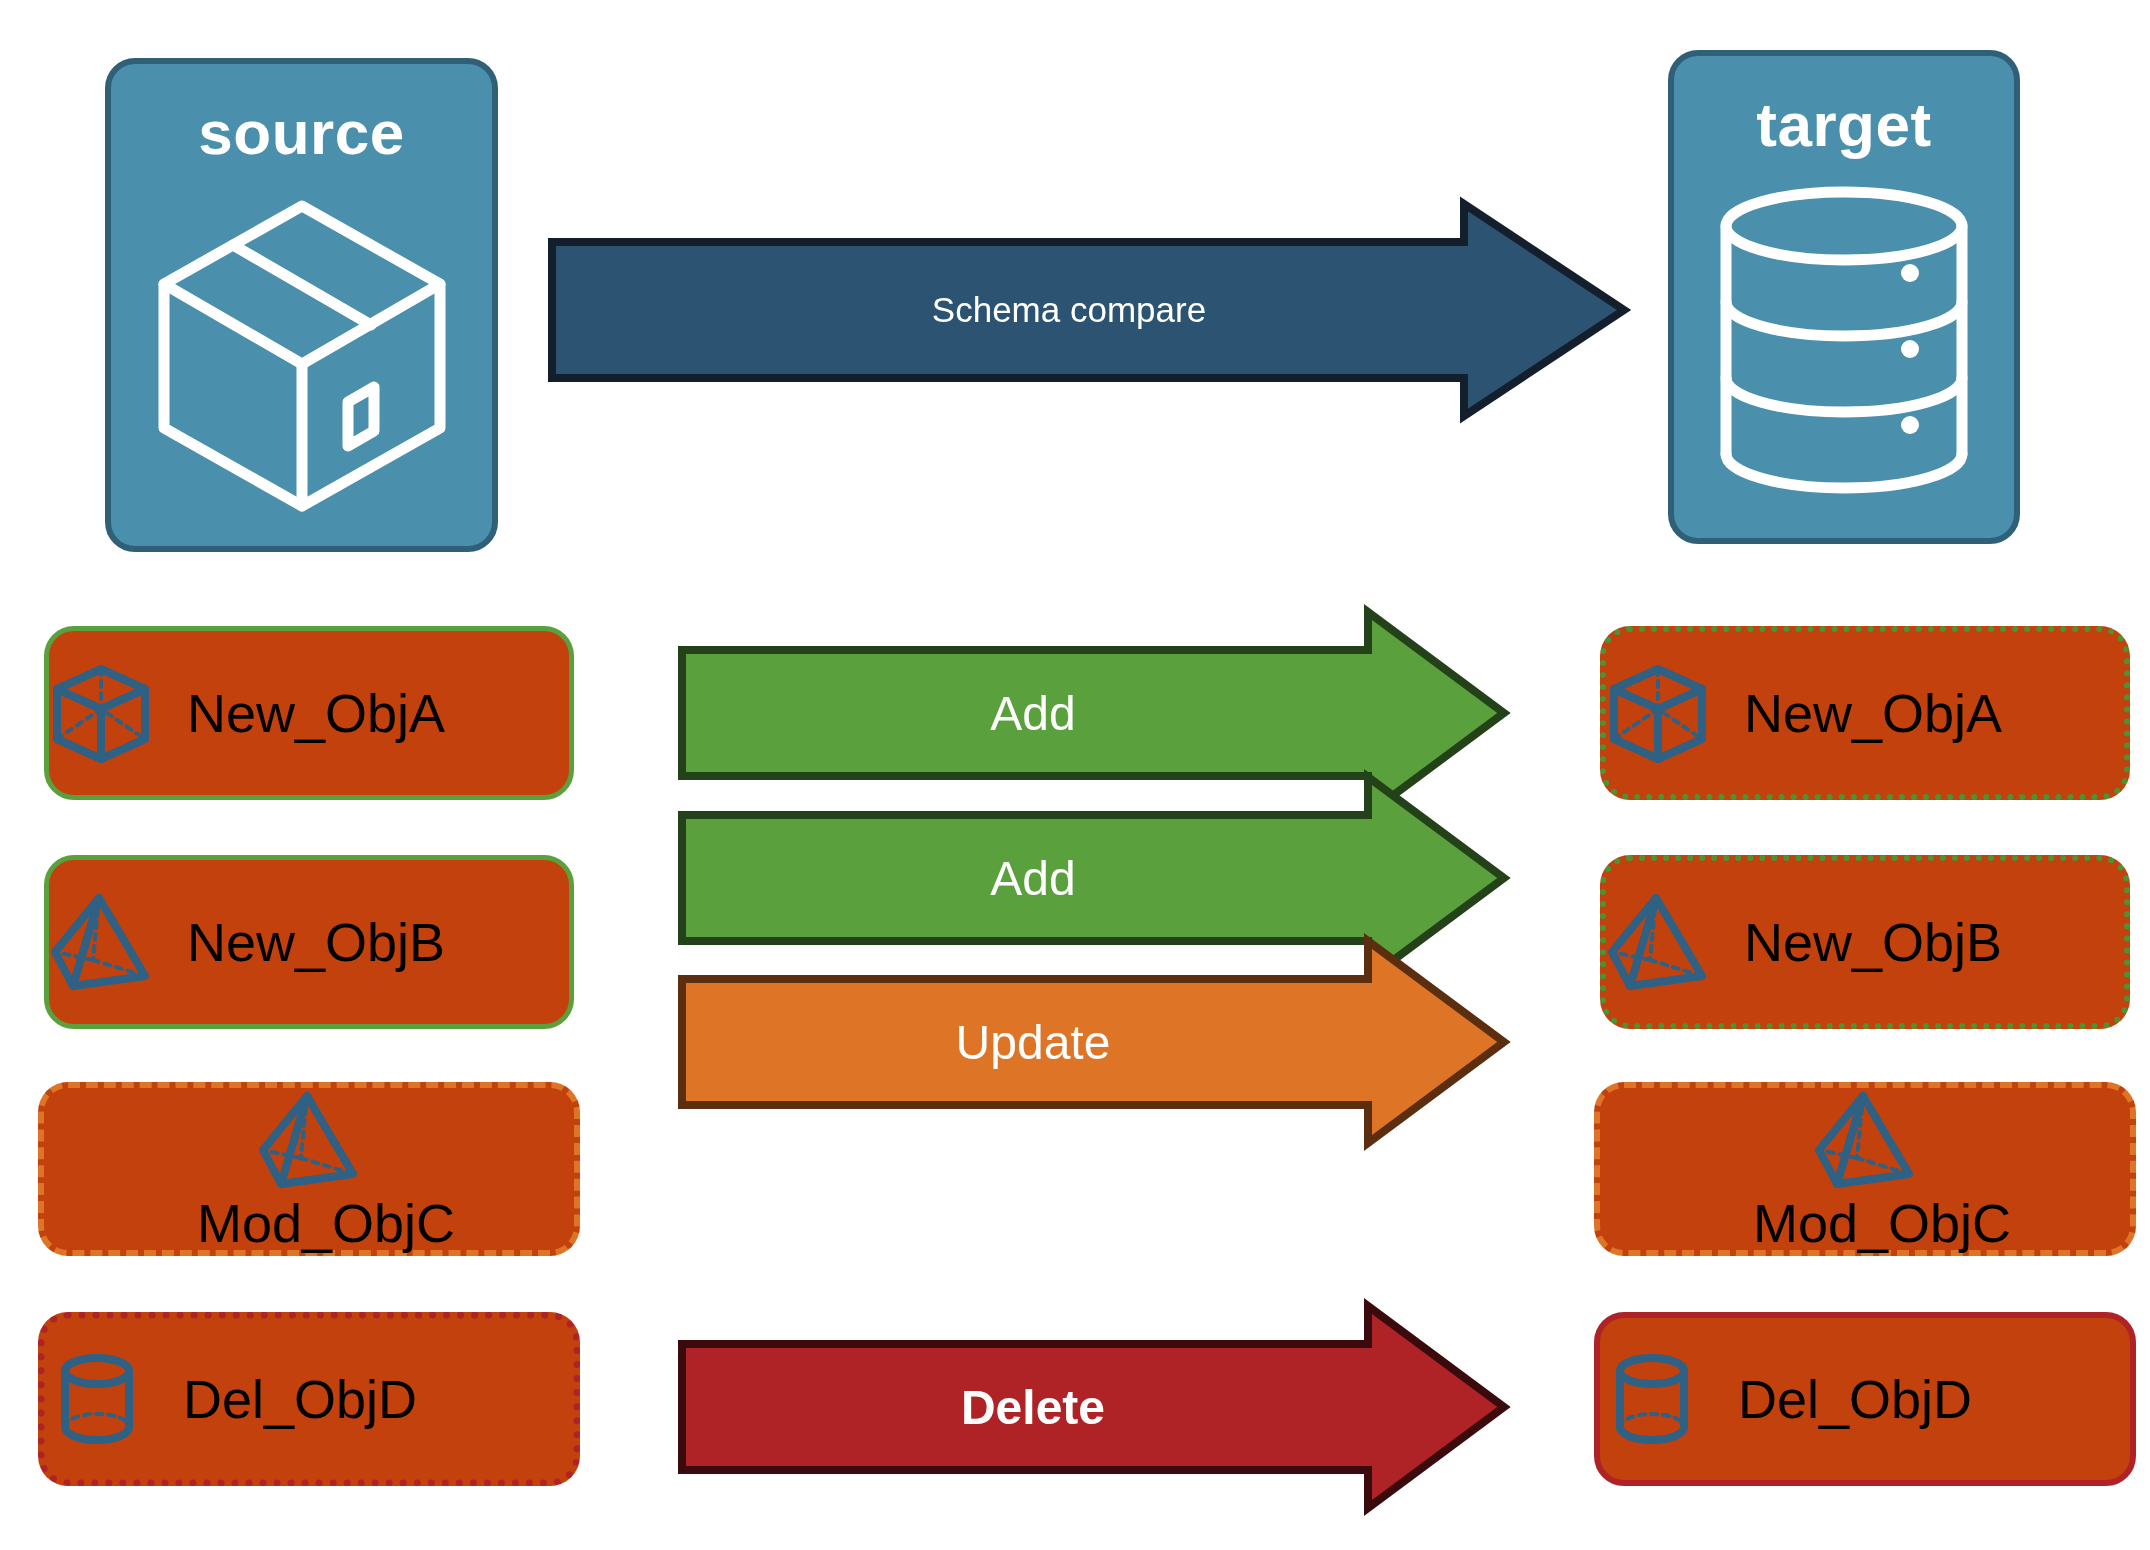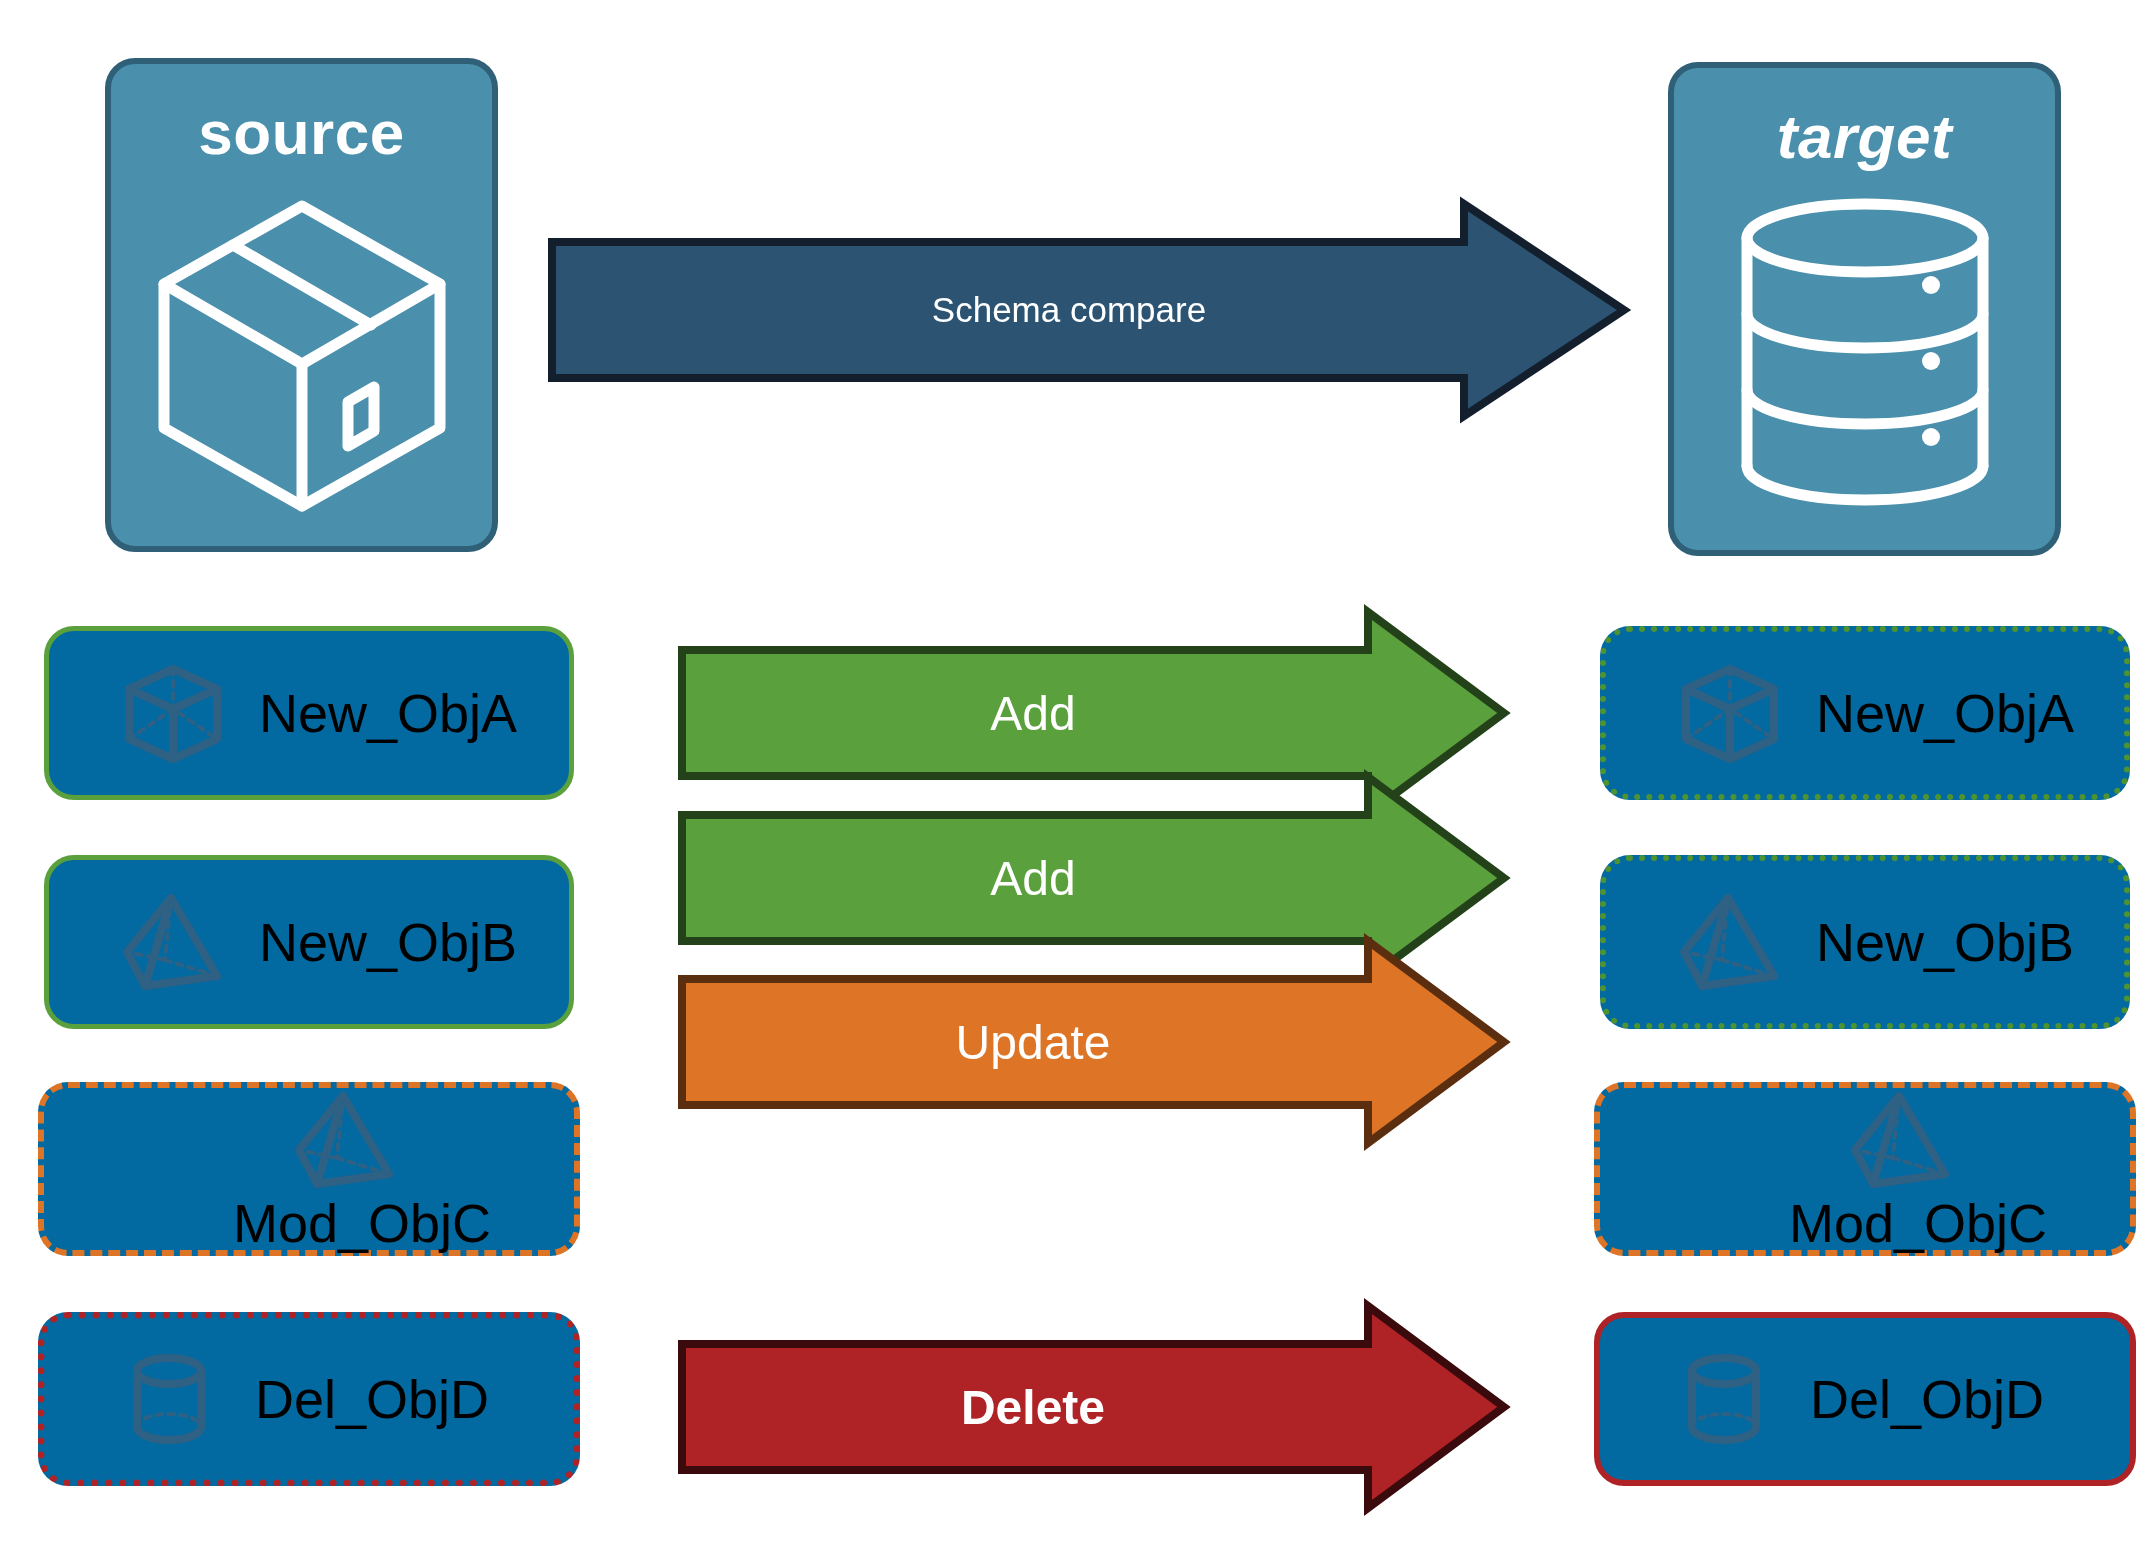--- a/index.html
+++ b/index.html
@@ -29,45 +29,44 @@
     line-height:1;
     user-select:none;
   }
   .endpoint .ep-icon{
     margin-top:24px;
     width:100%;
     display:flex;justify-content:center;
   }
 
   #source-card{left:105px;top:58px;width:393px;height:494px;}
-  #target-card{left:1668px;top:62px;width:393px;height:494px;font-style:italic;}
+  #target-card{left:1668px;top:50px;width:352px;height:494px;}
 
   
   #schema-arrow{
     position:absolute;
     left:548px;top:200px;
     width:1080px;height:220px;
   }
   #schema-arrow .lbl{
     position:absolute;
     left:16px;top:0;width:1010px;height:220px;
     display:flex;align-items:center;justify-content:center;
     color:#ffffff;font-size:35px;
     pointer-events:none;
     user-select:none;
   }
 
   
   .obj-card{
     position:absolute;
     box-sizing:border-box;
-    background:#0369a1;
+    background:#c2410c;
     border-radius:30px;
     display:flex;align-items:center;
-    padding-left:72px;
     text-align:center;
   }
   .obj-card .obj-icon{
     width:104px;height:104px;
     flex:0 0 104px;
     display:flex;align-items:center;justify-content:center;
   }
   .obj-card .obj-label{
     margin-left:34px;
     font-size:54px;

